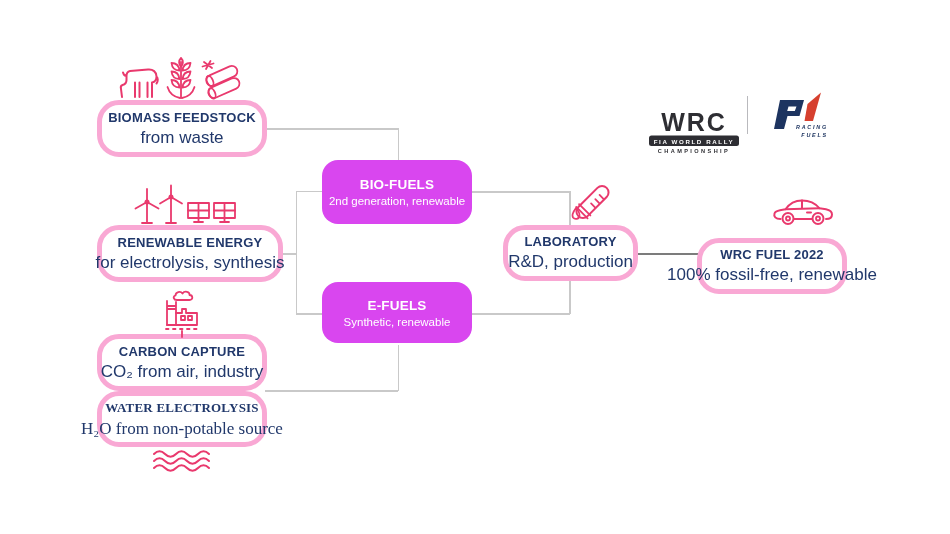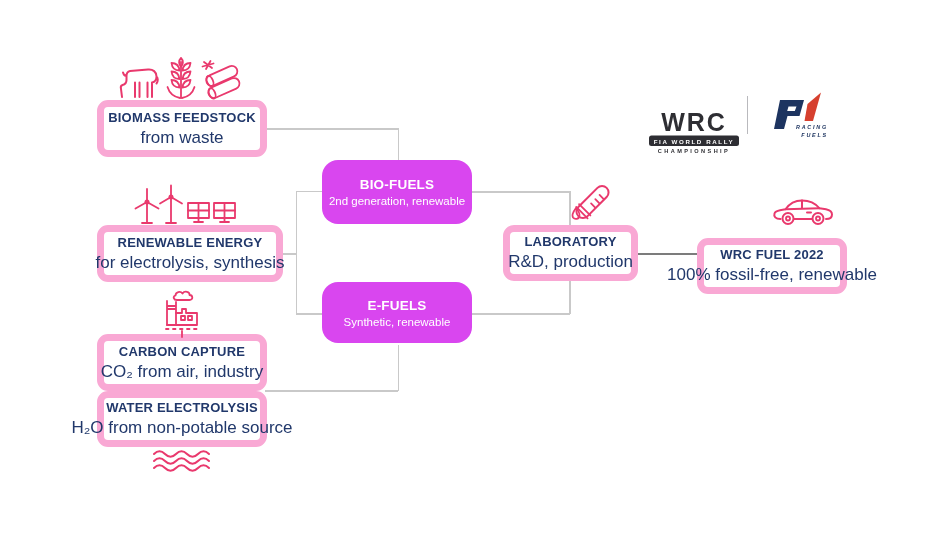--- a/index.html
+++ b/index.html
@@ -8,21 +8,21 @@
     font-family:"Liberation Sans","DejaVu Sans",sans-serif;overflow:hidden;
   }
   .line{position:absolute;background:#c9c9c9;z-index:1;}
   .line.h{height:1.5px;} .line.v{width:1.5px;}
   .line.dark{background:#7c7c7c;}
   .node{
     position:absolute;z-index:2;box-sizing:border-box;
     display:flex;flex-direction:column;justify-content:center;align-items:center;
     text-align:center;gap:3px;white-space:nowrap;
   }
-  .outline{background:#fff;border:7px solid #f9a8d4;border-radius:11px;}
+  .outline{background:#fff;border:5px solid #f9a8d4;border-radius:22px;}
   .filled{background:#d946ef;border-radius:16px;}
   .node-title{font-weight:700;font-size:13px;color:#21386b;letter-spacing:.2px;}
   .node-sub{font-size:17px;color:#21386b;}
   .filled .node-title{color:#fff;font-size:13.5px;}
   .filled .node-sub{color:#fff;font-size:11.5px;}
   .icon{position:absolute;z-index:3;}
   .icon svg{display:block;overflow:visible;}
   .logo{position:absolute;z-index:3;}
   .logo-divider{position:absolute;z-index:3;width:1px;background:#b9b9bd;}
   .stroke{fill:none;stroke:#e9396d;stroke-width:2;stroke-linecap:round;stroke-linejoin:round;}
@@ -55,21 +55,21 @@
   <div class="node outline" style="left:97px;top:225px;width:186px;height:57px;">
     <div class="node-title">RENEWABLE ENERGY</div>
     <div class="node-sub">for electrolysis, synthesis</div>
   </div>
 
   <div class="node outline" style="left:97px;top:334px;width:170px;height:57px;">
     <div class="node-title">CARBON CAPTURE</div>
     <div class="node-sub">CO₂ from air, industry</div>
   </div>
 
-  <div class="node outline" style="left:97px;top:391px;width:170px;height:56px;">
+  <div class="node outline" style="left:97px;top:391px;width:170px;height:56px;font-family:Liberation Serif, serif;">
     <div class="node-title">WATER ELECTROLYSIS</div>
     <div class="node-sub">H₂O from non-potable source</div>
   </div>
 
   <div class="node filled" style="left:322px;top:160px;width:150px;height:64px;">
     <div class="node-title">BIO-FUELS</div>
     <div class="node-sub">2nd generation, renewable</div>
   </div>
 
   <div class="node filled" style="left:322px;top:282px;width:150px;height:61px;">

